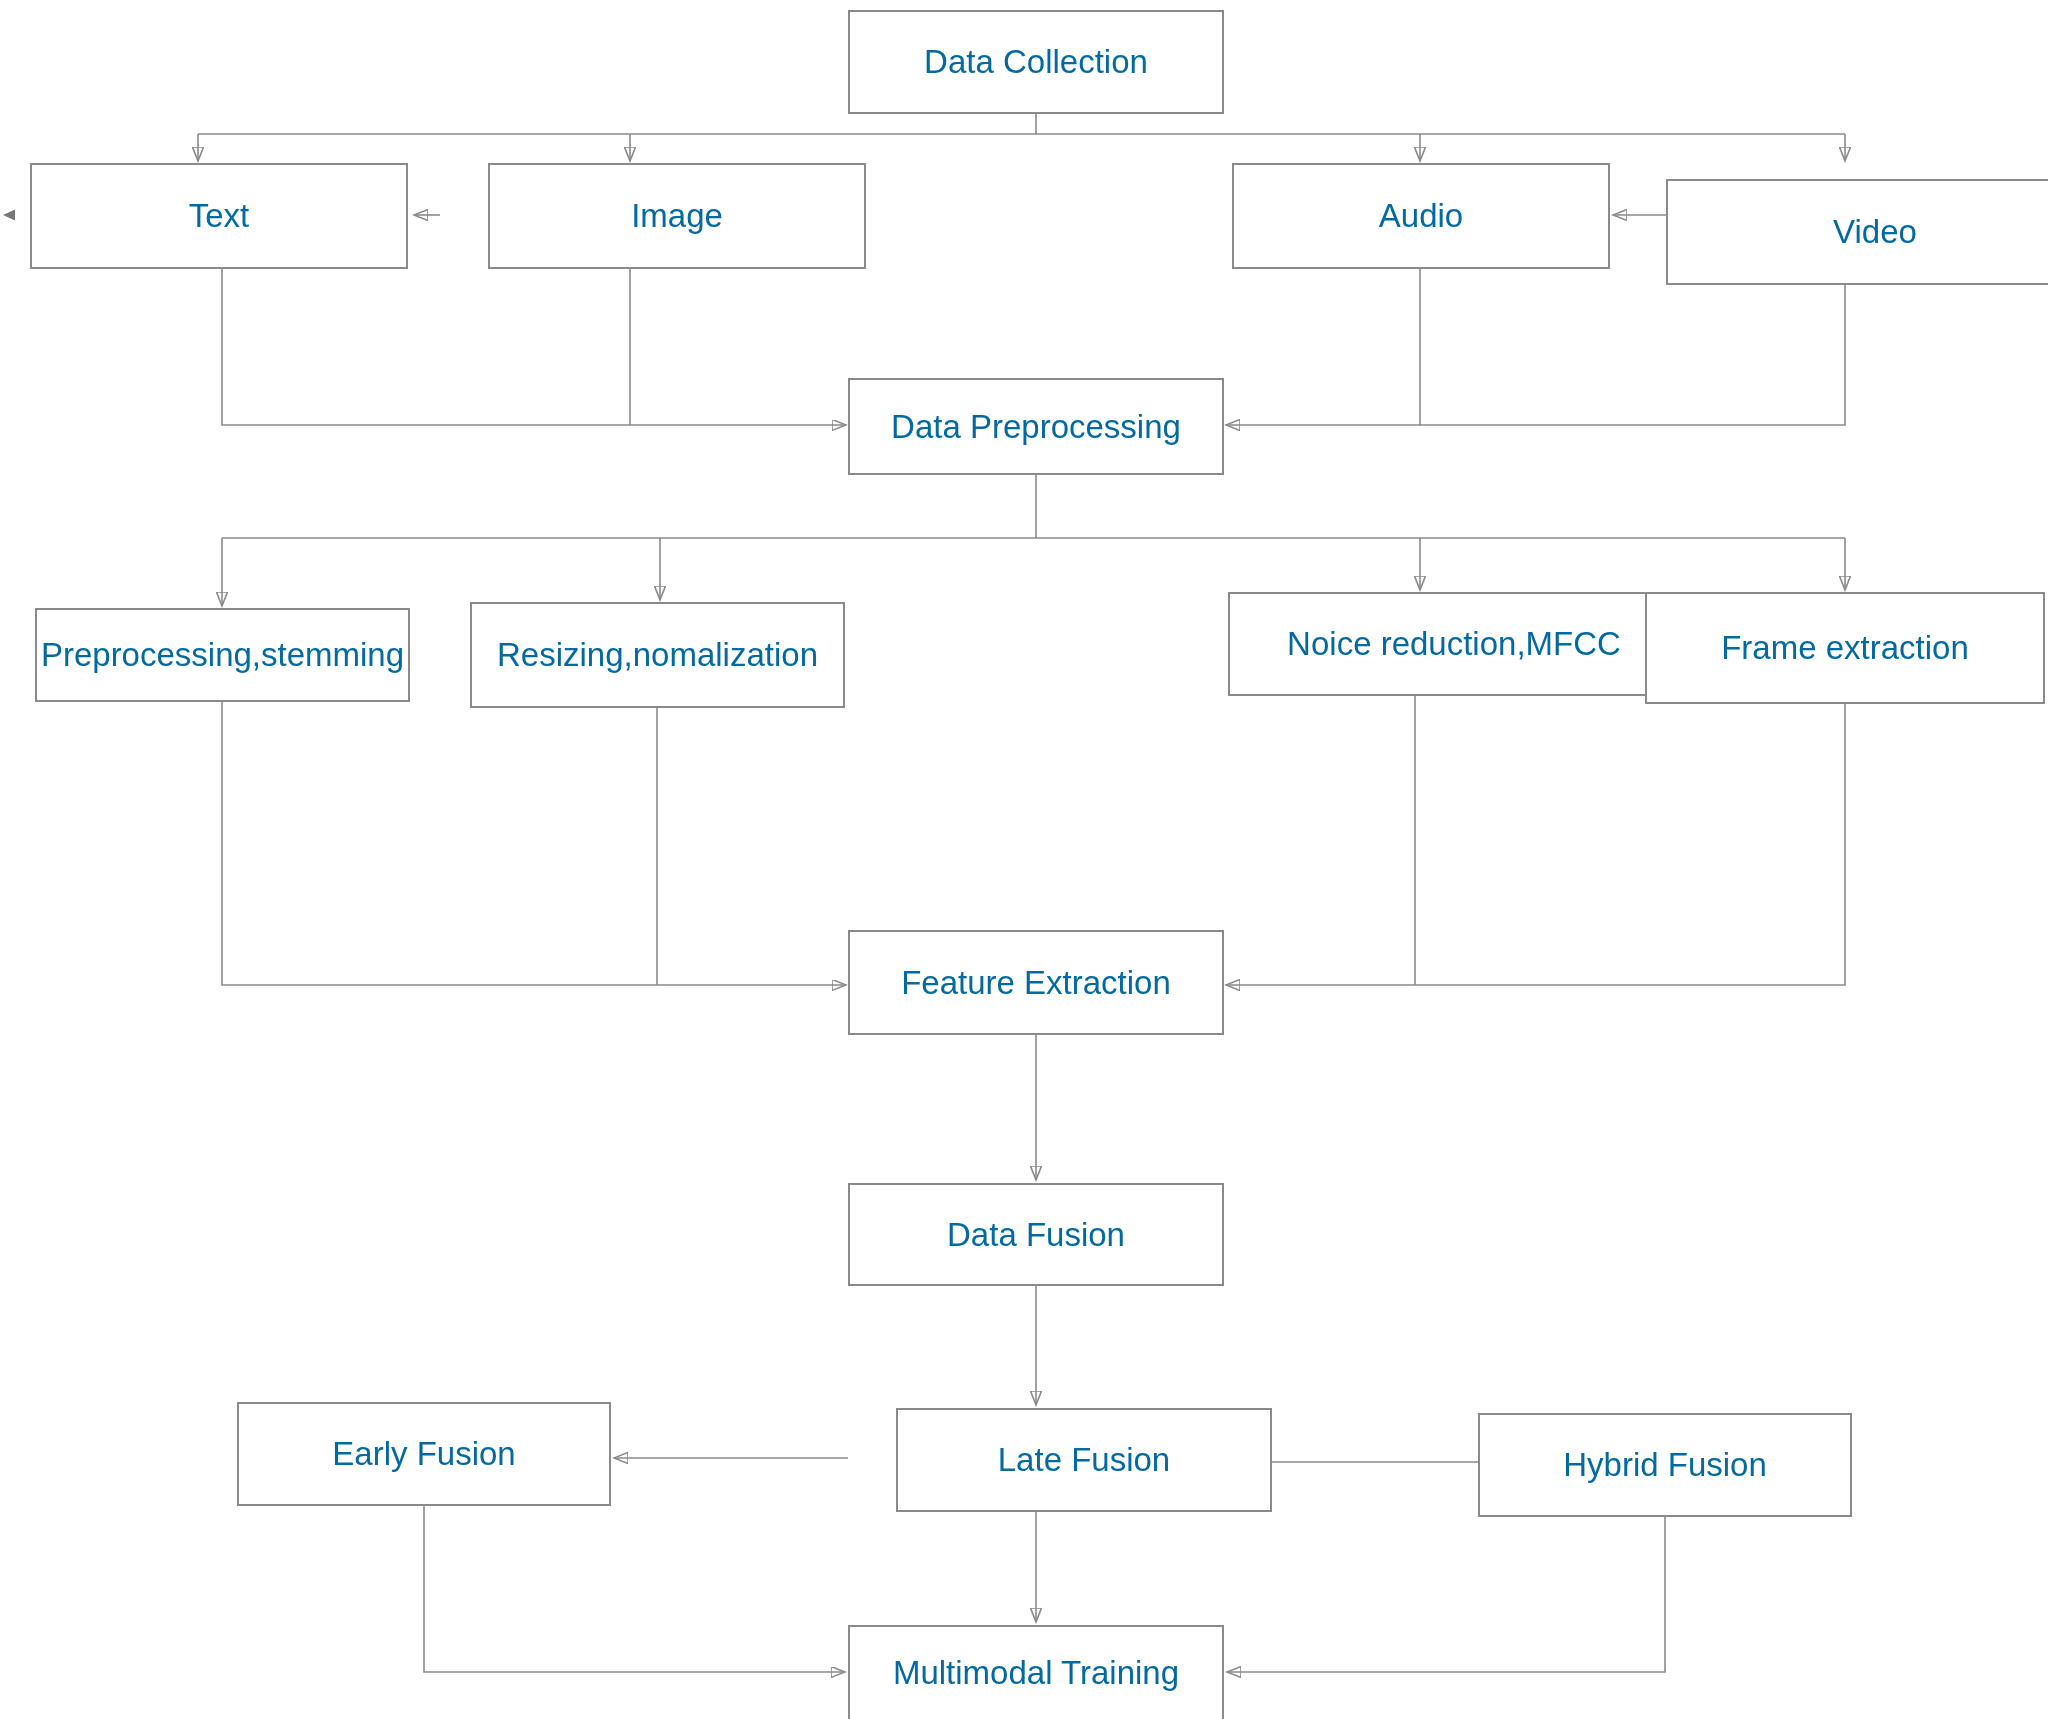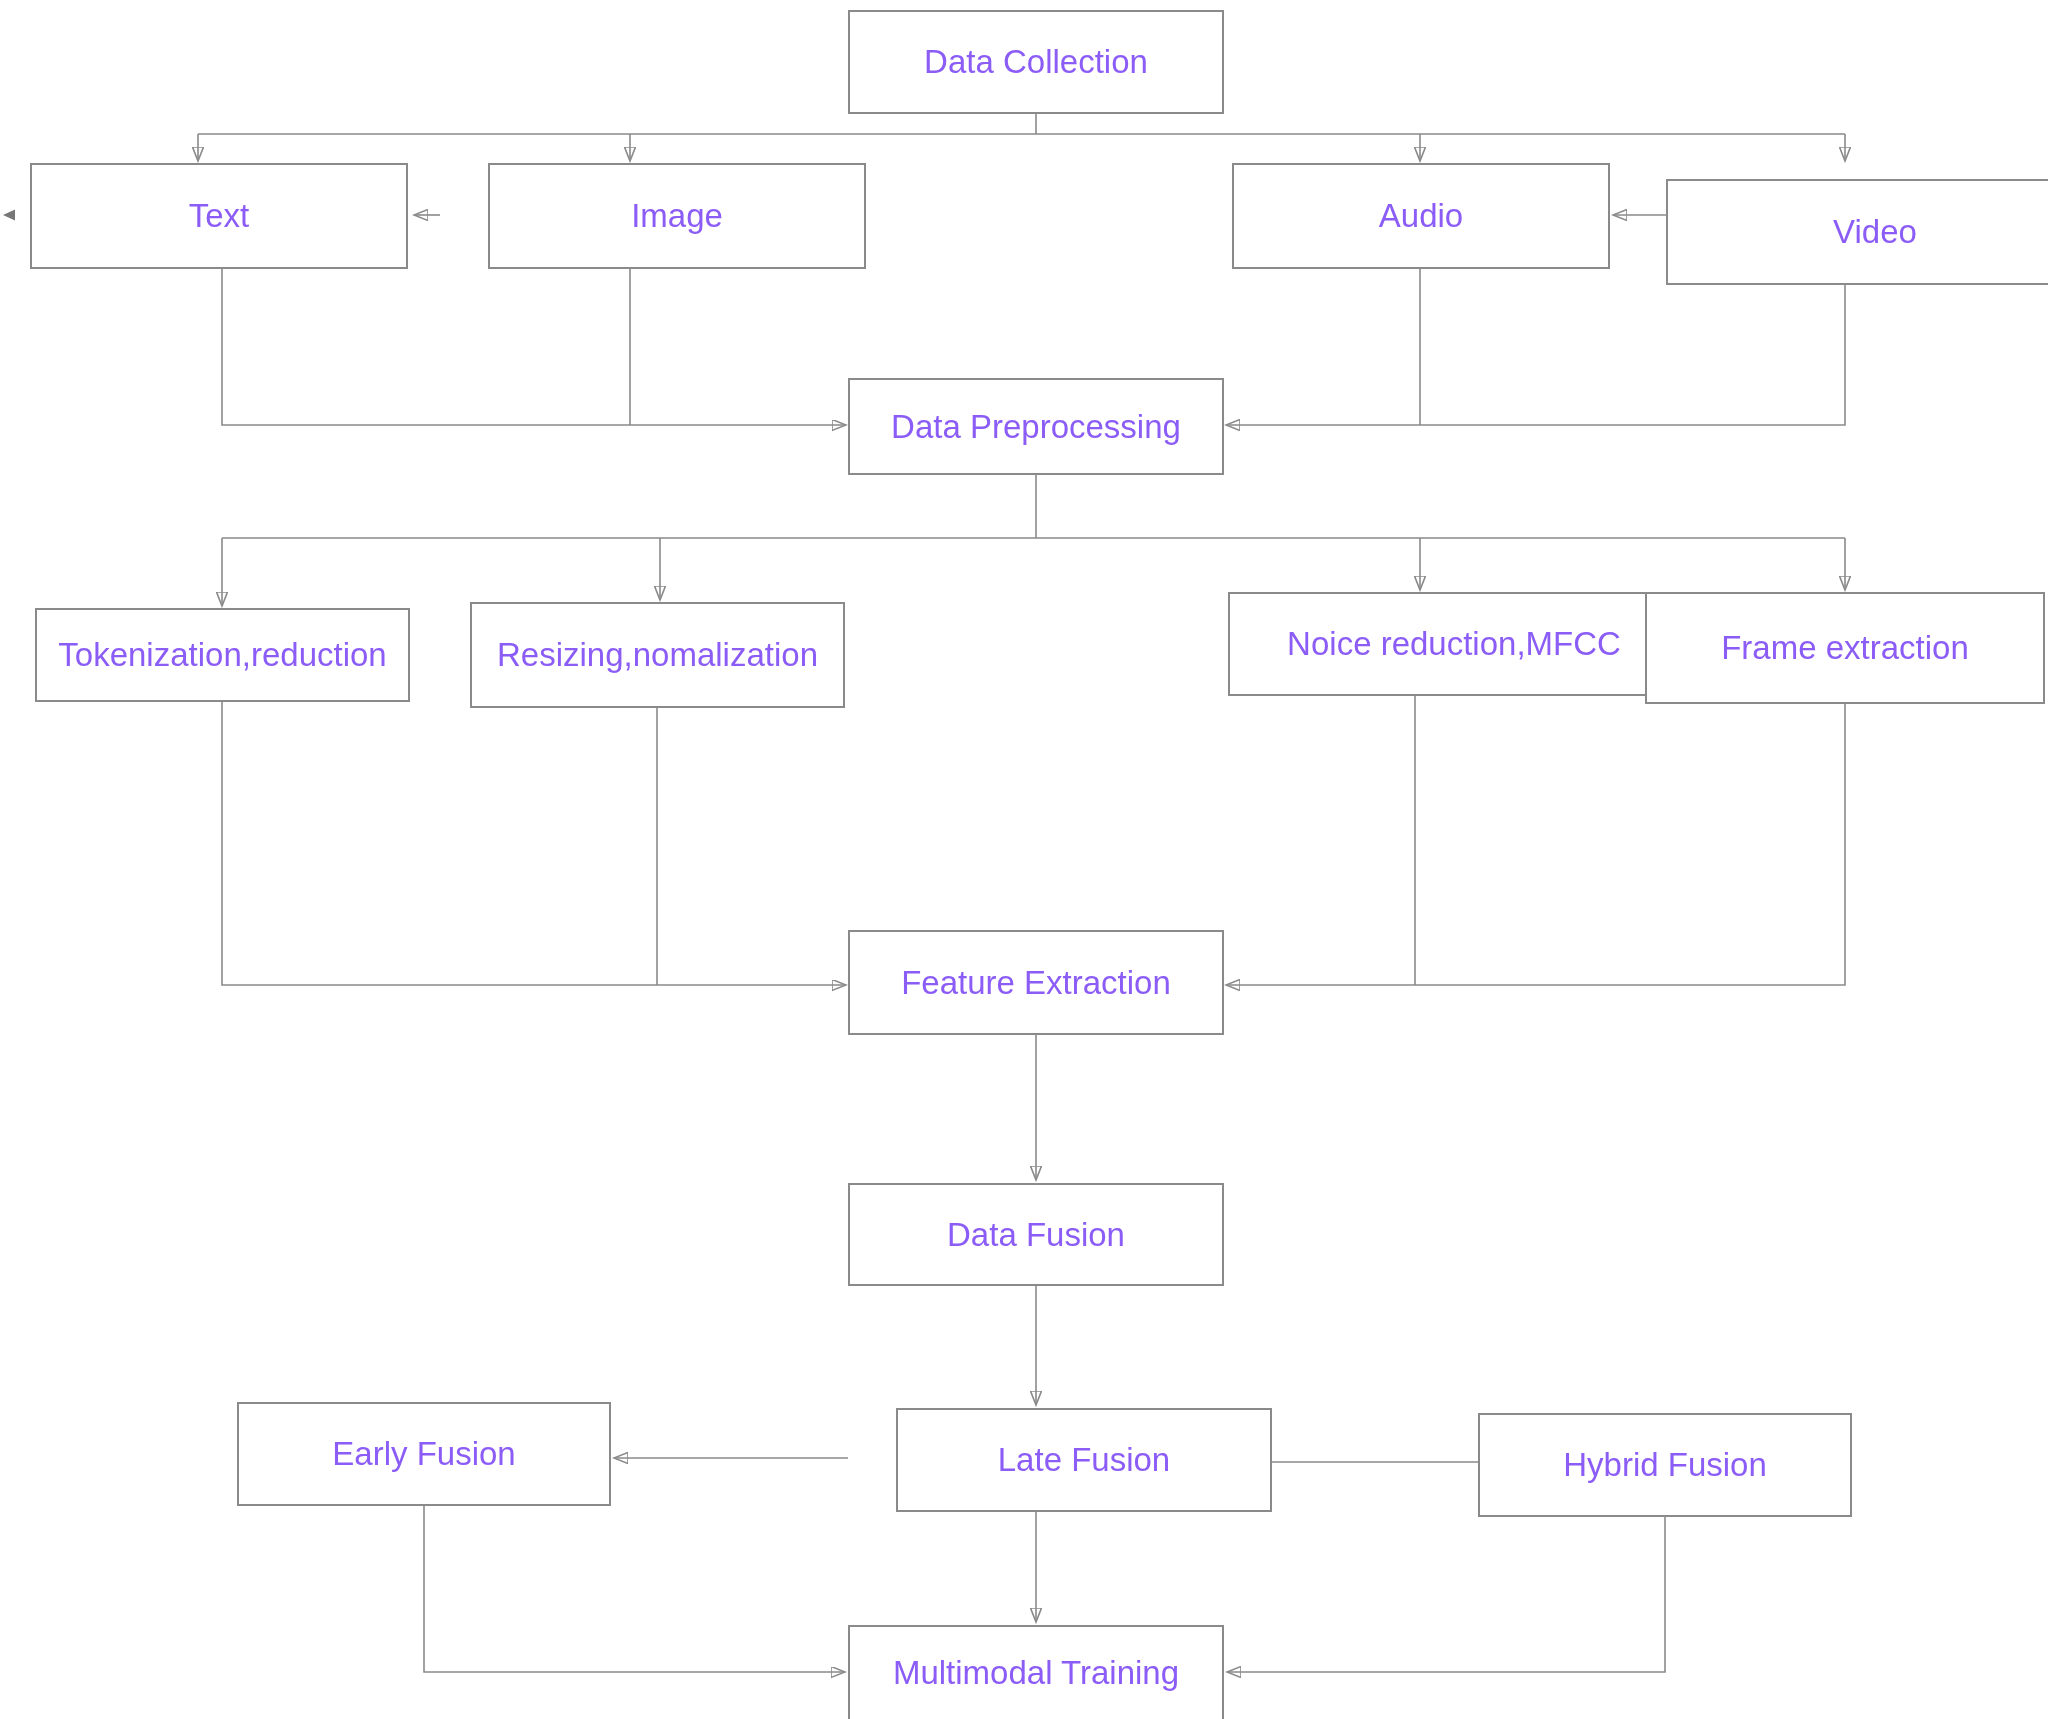--- a/index.html
+++ b/index.html
@@ -18,21 +18,21 @@
     position: absolute;
     inset: 0;
     width: 2048px;
     height: 1719px;
   }
   .node {
     position: absolute;
     box-sizing: border-box;
     background: #ffffff;
     border: 2px solid #8a8a8a;
-    color: #8b5cf6;
+    color: #0369a1;
     font-size: 33px;
     line-height: 1.15;
     display: flex;
     align-items: center;
     justify-content: center;
     text-align: center;
     white-space: nowrap;
     overflow: hidden;
   }
   
@@ -114,21 +114,21 @@
     <path d="M1665,1517 V1672 H1227" marker-end="url(#arr)"></path>
     <path d="M1036,1512 V1622" marker-end="url(#arr)"></path>
   </svg>
 
   <div class="node" id="n-data-collection">Data Collection</div>
   <div class="node" id="n-text">Text</div>
   <div class="node" id="n-image">Image</div>
   <div class="node" id="n-audio">Audio</div>
   <div class="node" id="n-video">Video</div>
   <div class="node" id="n-data-preprocessing">Data Preprocessing</div>
-  <div class="node" id="n-tokenization">Tokenization,reduction</div>
+  <div class="node" id="n-tokenization">Preprocessing,stemming</div>
   <div class="node" id="n-resizing">Resizing,nomalization</div>
   <div class="node" id="n-noise-reduction">Noice reduction,MFCC</div>
   <div class="node" id="n-frame-extraction">Frame extraction</div>
   <div class="node" id="n-feature-extraction">Feature Extraction</div>
   <div class="node" id="n-data-fusion">Data Fusion</div>
   <div class="node" id="n-early-fusion">Early Fusion</div>
   <div class="node" id="n-late-fusion">Late Fusion</div>
   <div class="node" id="n-hybrid-fusion">Hybrid Fusion</div>
   <div class="node" id="n-multimodal-training">Multimodal Training</div>
 

